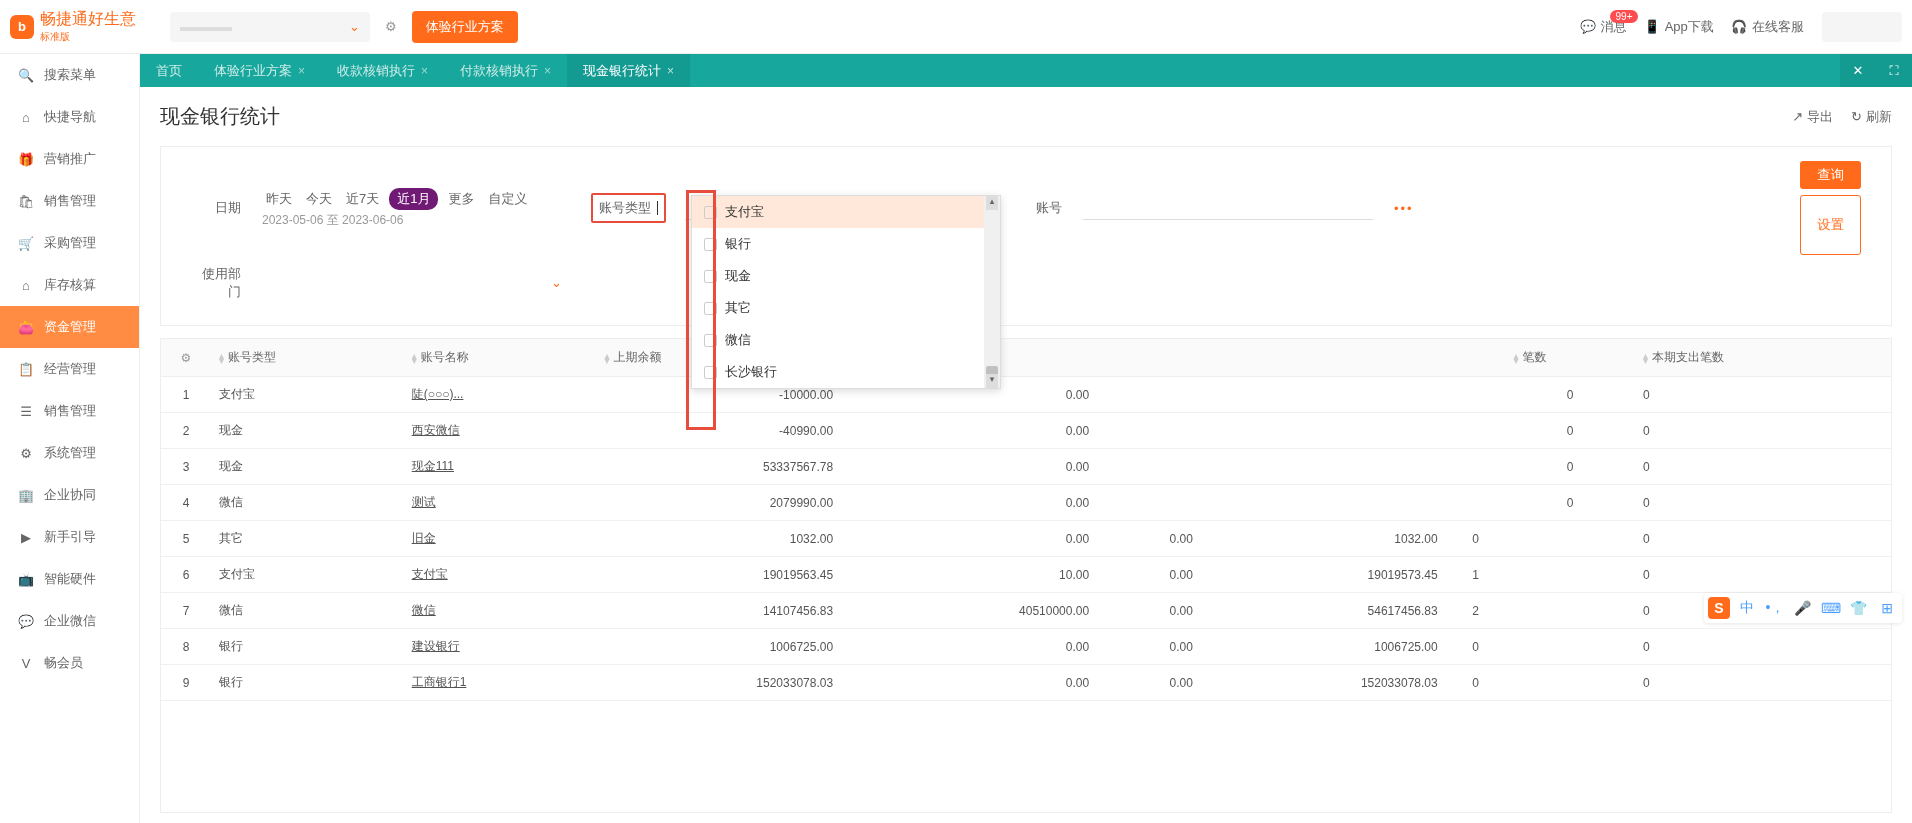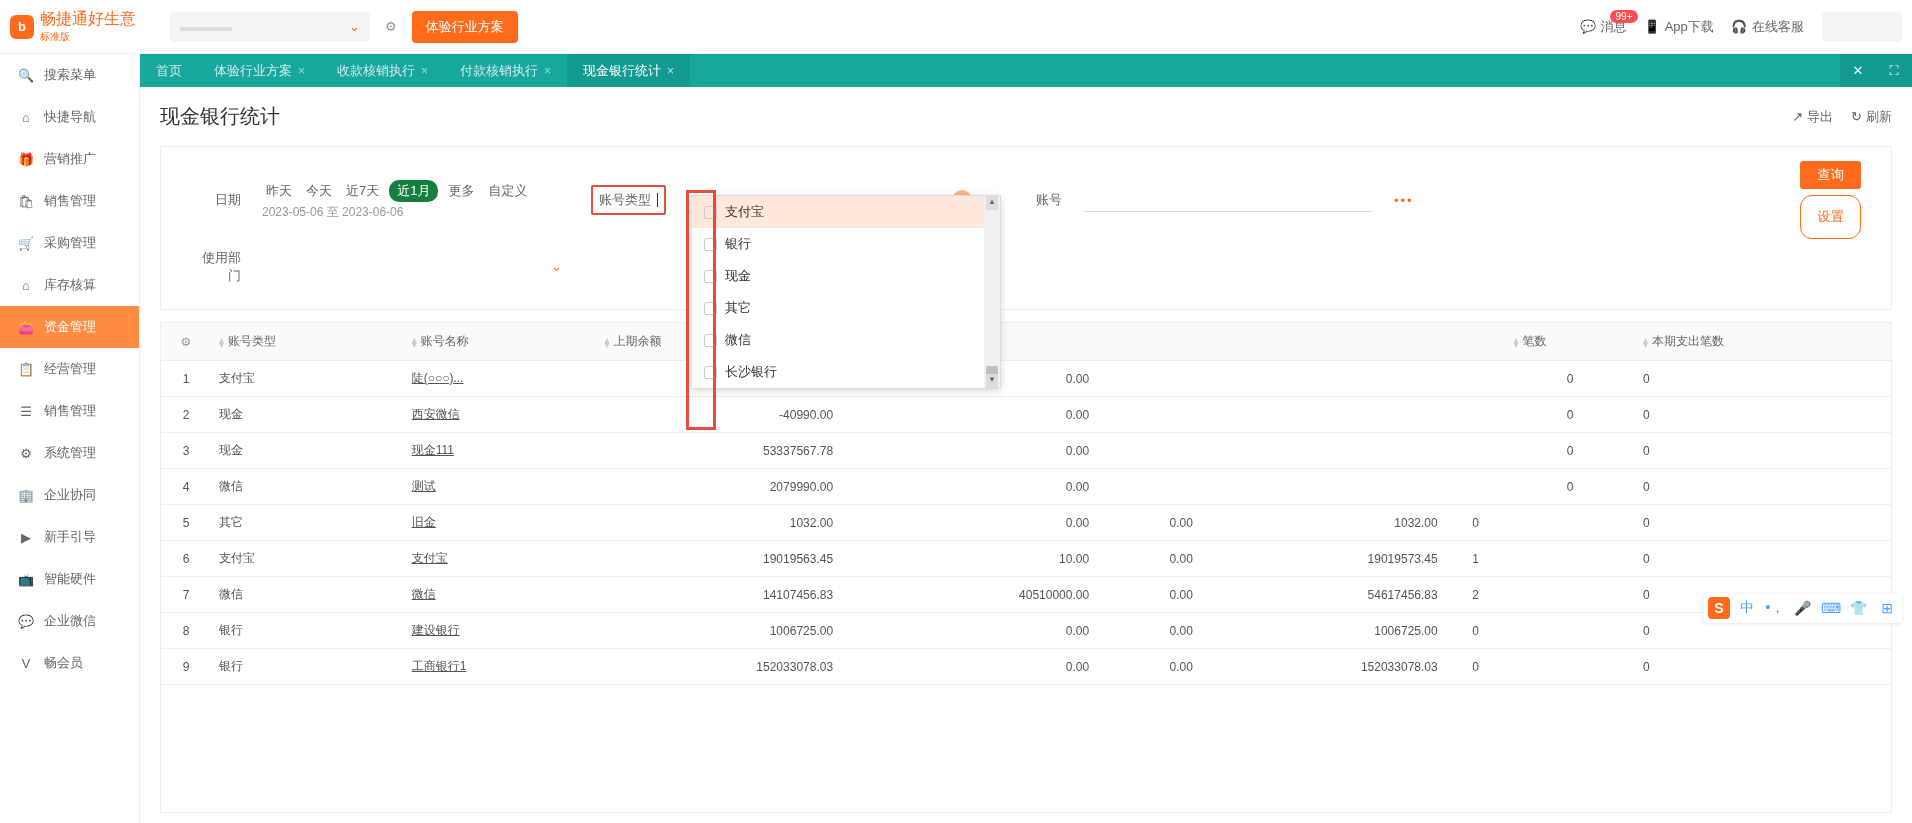--- a/index.html
+++ b/index.html
@@ -47,30 +47,30 @@
 .page-actions { margin-left: auto; display: flex; gap: 18px; color: #666; }
 .page-action { display: flex; align-items: center; gap: 4px; cursor: pointer; }
 
 
 .filter-panel { background: #fff; border: 1px solid #eee; margin: 0 20px 12px; padding: 14px 30px; position: relative; }
 .filter-row { display: flex; align-items: center; margin-bottom: 10px; gap: 40px; }
 .filter-group { display: flex; align-items: center; gap: 21px; }
 .filter-label { color: #666; min-width: 50px; text-align: right; }
 .date-options { display: flex; align-items: center; gap: 6px; }
 .date-opt { color: #666; cursor: pointer; padding: 2px 4px; }
-.date-opt.active { background: #15803d; color: #fff; border-radius: 10px; padding: 2px 8px; }
+.date-opt.active { background: #701a75; color: #fff; border-radius: 10px; padding: 2px 8px; }
 .date-range { color: #999; font-size: 12px; margin-top: 2px; }
 .filter-input { border: none; border-bottom: 1px solid #ddd; padding: 4px; width: 290px; outline: none; }
 .filter-input-wrap { position: relative; display: flex; align-items: center; }
 .filter-input-wrap.hl { border: 2px solid #e74c3c; padding: 4px 6px; border-radius: 2px; }
 .toggle-circle { width: 20px; height: 20px; background: #ffb380; border-radius: 50%; display: flex; align-items: center; justify-content: center; color: #fff; cursor: pointer; margin-left: 6px; }
 .dots { color: #ff6b1a; letter-spacing: 2px; }
 .filter-buttons { display: flex; flex-direction: column; gap: 6px; }
 .btn-primary { background: #ff6b1a; color: #fff; border: none; padding: 5px 16px; border-radius: 3px; cursor: pointer; }
-.btn-outline { background: #fff; color: #ff6b1a; border: 1px solid #ff6b1a; padding: 12px 16px; border-radius: 12px; cursor: pointer; }
+.btn-outline { background: #fff; color: #ff6b1a; border: 1px solid #ff6b1a; padding: 20px 16px; border-radius: 3px; cursor: pointer; }
 .dept-chevron { color: #ff6b1a; margin-left: auto; }
 .dept-input-wrap { width: 300px; display: flex; align-items: center; border-bottom: 1px solid transparent; }
 
 
 .dropdown { position: absolute; top: 48px; left: 530px; width: 310px; background: #fff; border: 1px solid #ddd; box-shadow: 0 2px 8px rgba(0,0,0,0.15); z-index: 100; }
 .dropdown-hl { position: absolute; border: 3px solid #e74c3c; top: 43px; left: 525px; width: 30px; height: 240px; z-index: 101; pointer-events: none; }
 .dropdown-inner { max-height: 235px; overflow-y: auto; }
 .dropdown-item { padding: 7px 12px; display: flex; align-items: center; gap: 8px; cursor: pointer; }
 .dropdown-item:first-child { background: #ffe8d9; }
 .checkbox { width: 13px; height: 13px; border: 1px solid #ccc; border-radius: 2px; }

